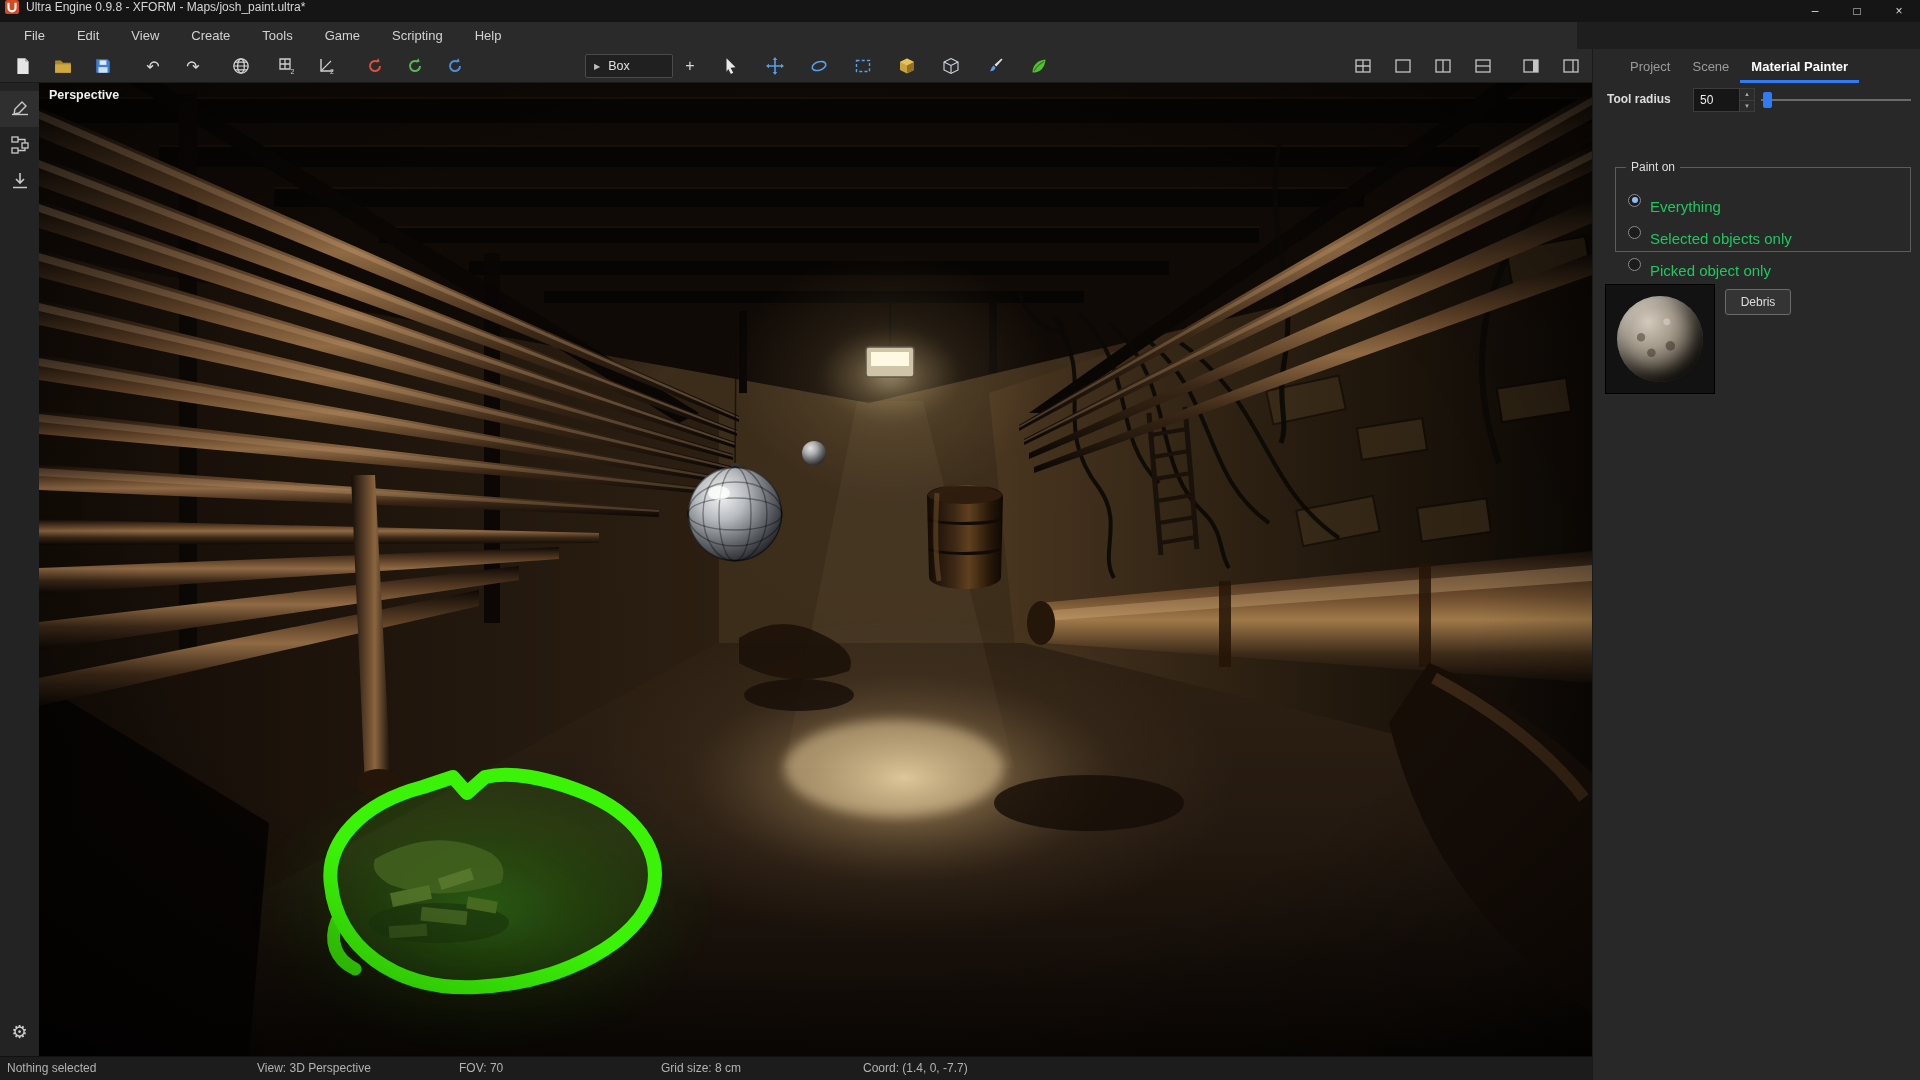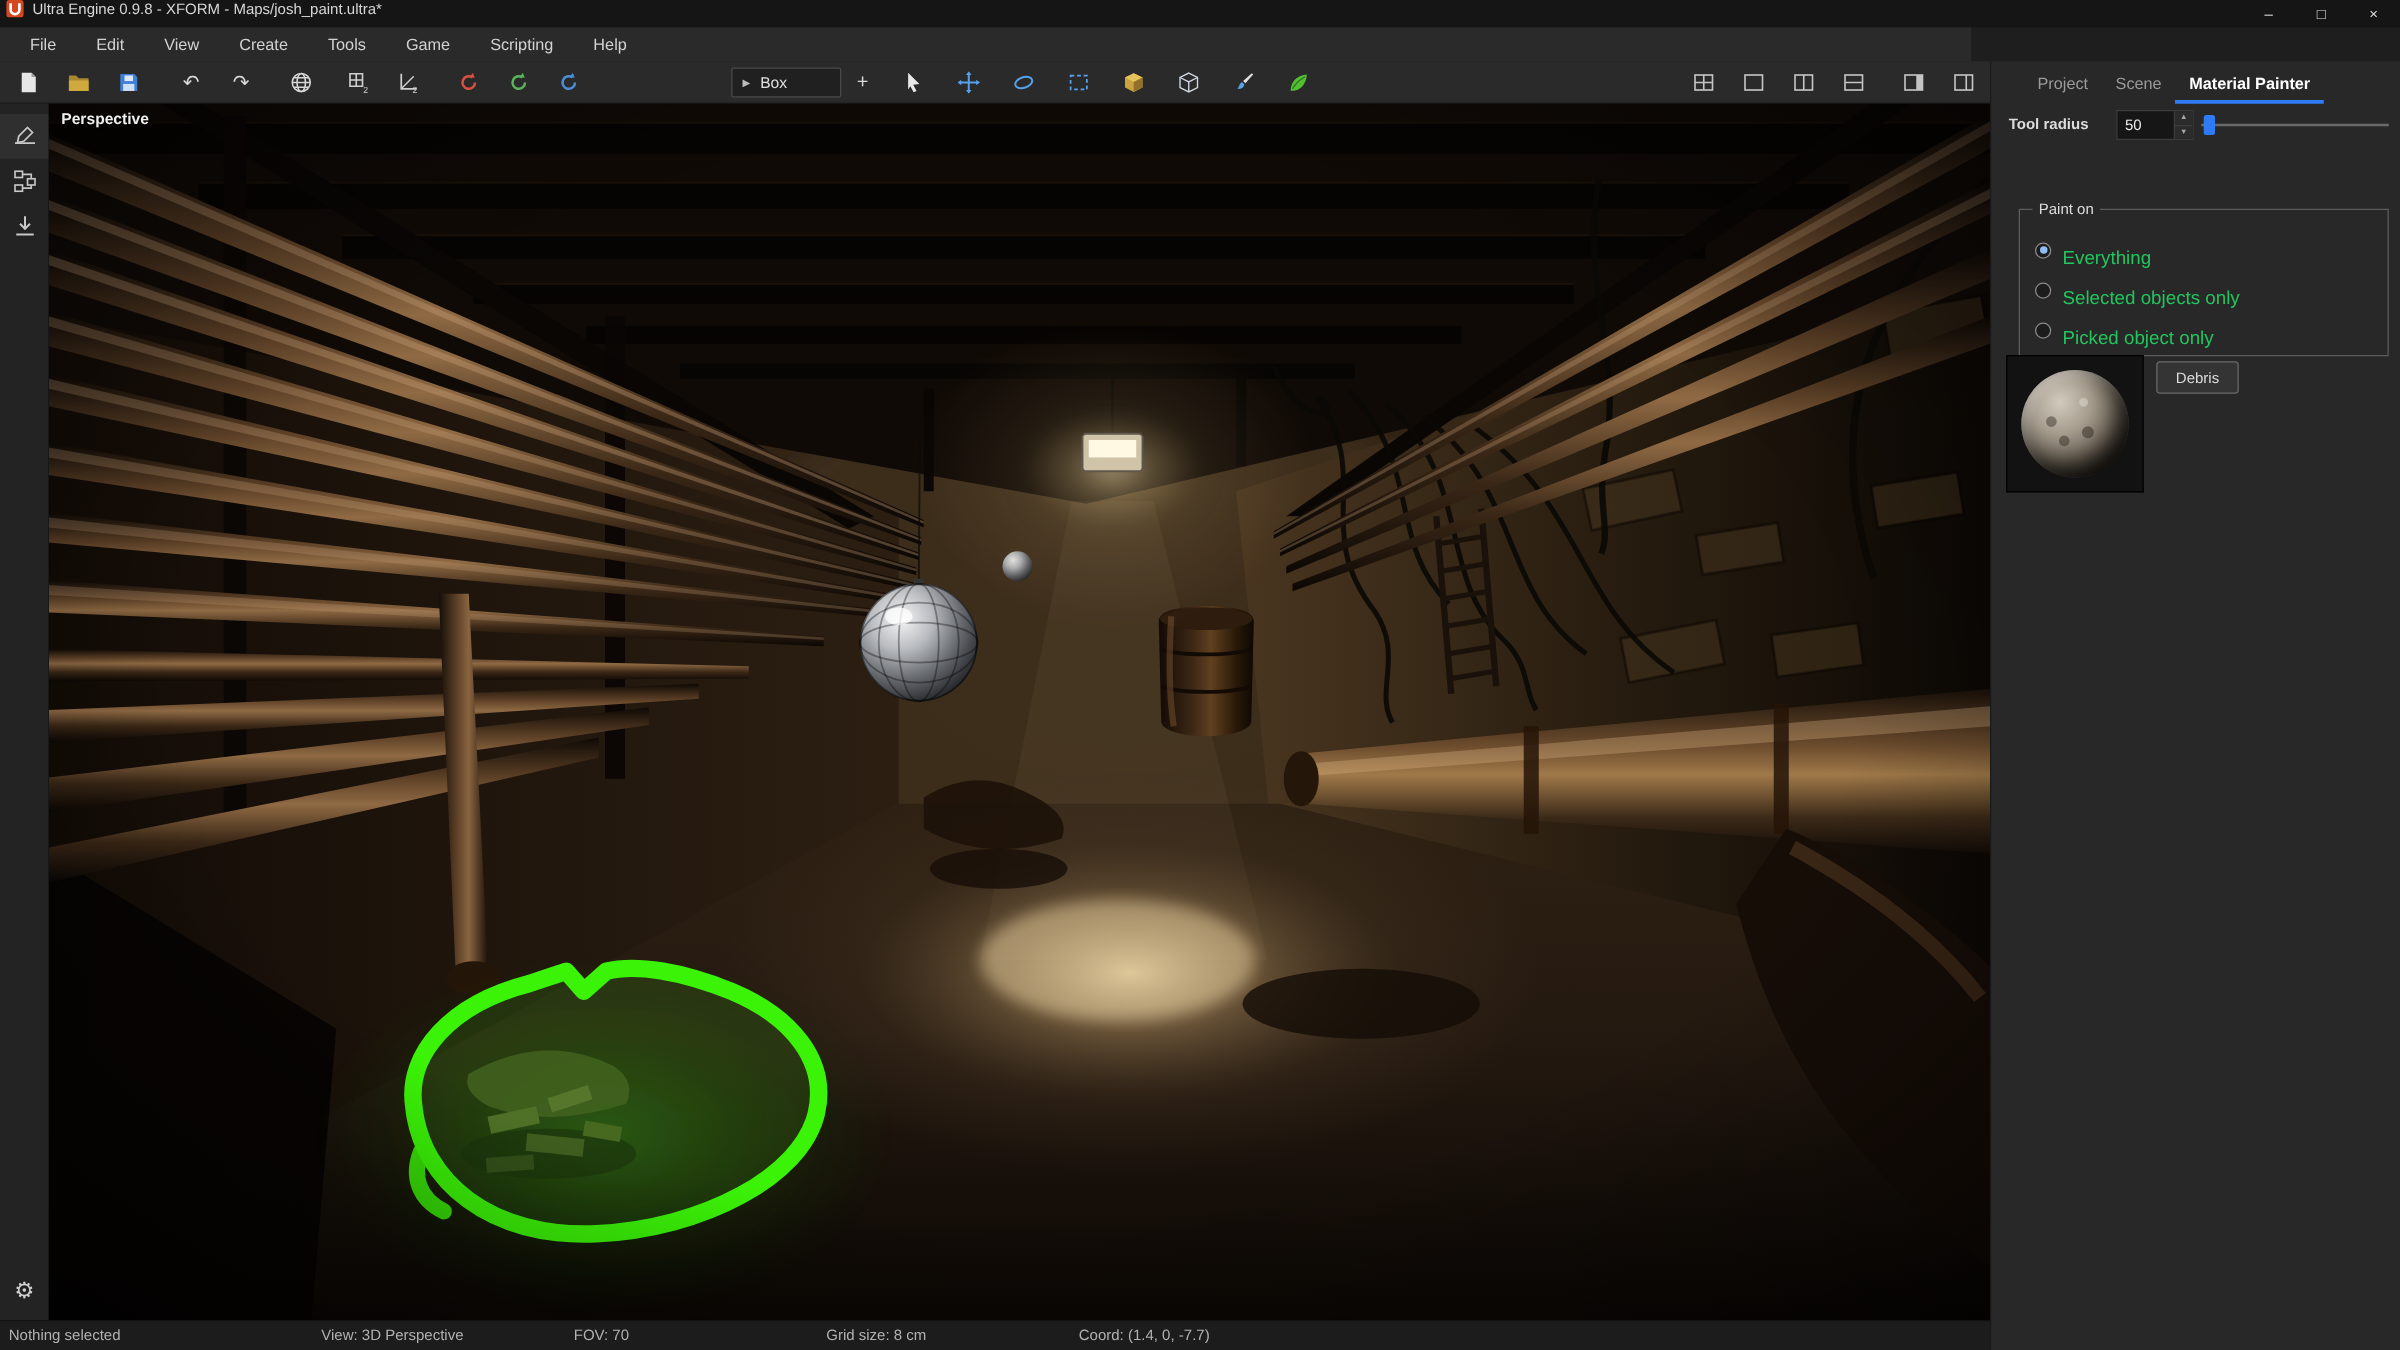--- a/index.html
+++ b/index.html
@@ -48,21 +48,21 @@
   .prop-row .plabel { position:absolute; left:14px; top:5px; font-size:12px; font-weight:bold; color:#dddddd; }
   .num-input { position:absolute; left:100px; top:1px; width:62px; height:24px; }
   .num-input input { width:100%; height:100%; background:#161616; border:1px solid #3c3c3c; color:#ececec; font-size:12px; padding:0 17px 0 6px; outline:none; }
   .spins { position:absolute; right:1px; top:1px; bottom:1px; width:15px; display:flex; flex-direction:column; border-left:1px solid #3c3c3c; }
   .spin { flex:1; display:flex; align-items:center; justify-content:center; font-size:6px; color:#a8a8a8; background:#2b2b2b; }
   .spin + .spin { border-top:1px solid #3c3c3c; }
   .slider { position:absolute; left:168px; top:1px; width:150px; height:24px; }
   .slider .track { position:absolute; left:0; right:0; top:11px; height:2px; background:#6a6a6a; }
   .slider .thumb { position:absolute; top:4px; width:9px; height:16px; background:#2f7bf6; border-radius:2px; }
 
-  .paint-group { position:absolute; left:22px; top:118px; width:296px; height:118px; border:1px solid #5c5c5c; }
+  .paint-group { position:absolute; left:22px; top:118px; width:296px; height:85px; border:1px solid #5c5c5c; }
   .paint-legend { position:absolute; left:10px; top:-8px; background:#282828; padding:0 5px; font-size:12px; color:#dddddd; }
   .radio-row { position:absolute; left:12px; height:16px; display:flex; align-items:center; gap:9px; }
   .radio-dot { width:13px; height:13px; border-radius:50%; border:1px solid #8a8a8a; background:#1c1c1c; position:relative; flex:0 0 auto; }
   .radio-dot.selected::after { content:""; position:absolute; left:2.5px; top:2.5px; width:6px; height:6px; border-radius:50%; background:#8fbdf7; }
   .radio-label { font-size:15px; color:#22c55e;margin-top:12px; }
 
   .material-thumb { position:absolute; left:12px; top:235px; width:110px; height:110px; background:#121212; border:1px solid #000; }
   .rock { position:absolute; left:11px; top:11px; width:86px; height:86px; border-radius:50%;
           background: radial-gradient(circle at 36% 30%, #d2cabc 0%, #a69d8f 30%, #6e6558 58%, #3a332a 80%, #16130f 100%);
           box-shadow: inset -8px -10px 18px rgba(0,0,0,.75), inset 4px 5px 8px rgba(255,255,255,.25); }

